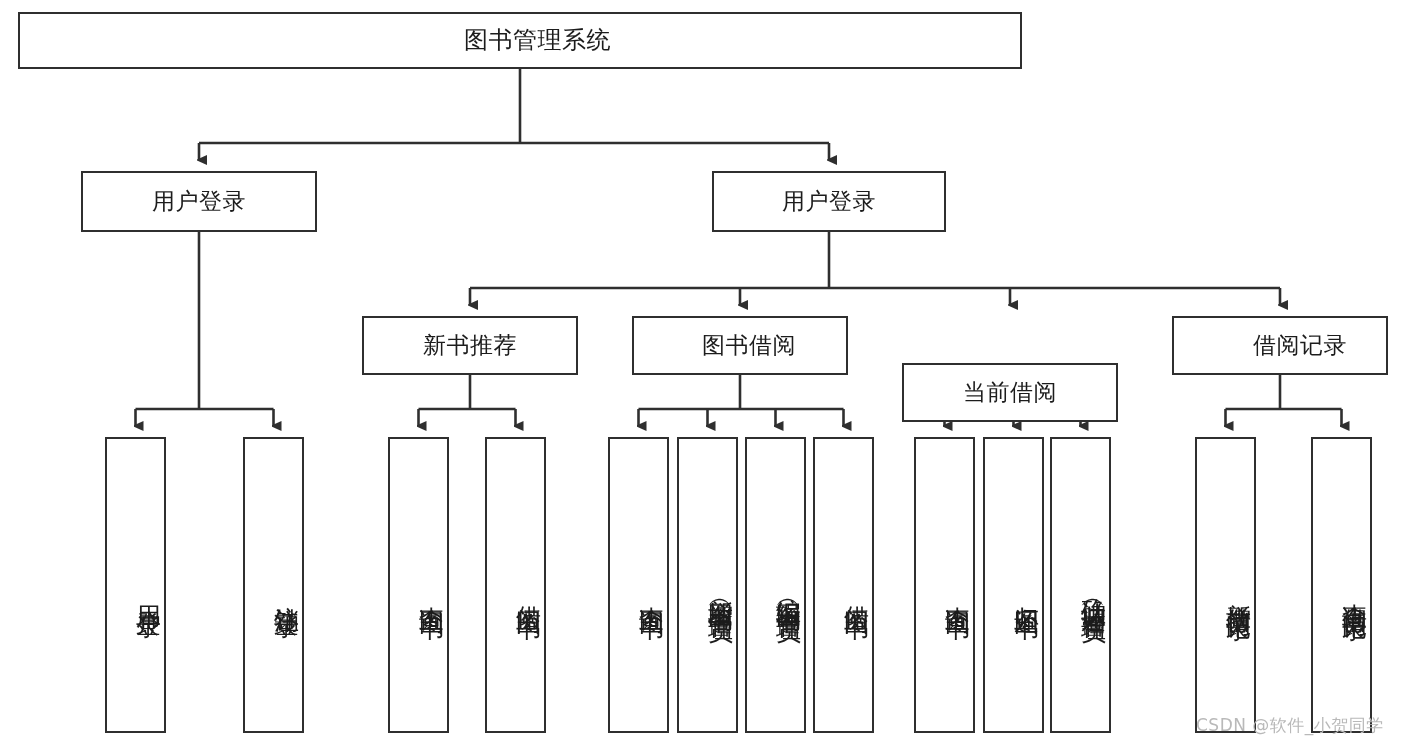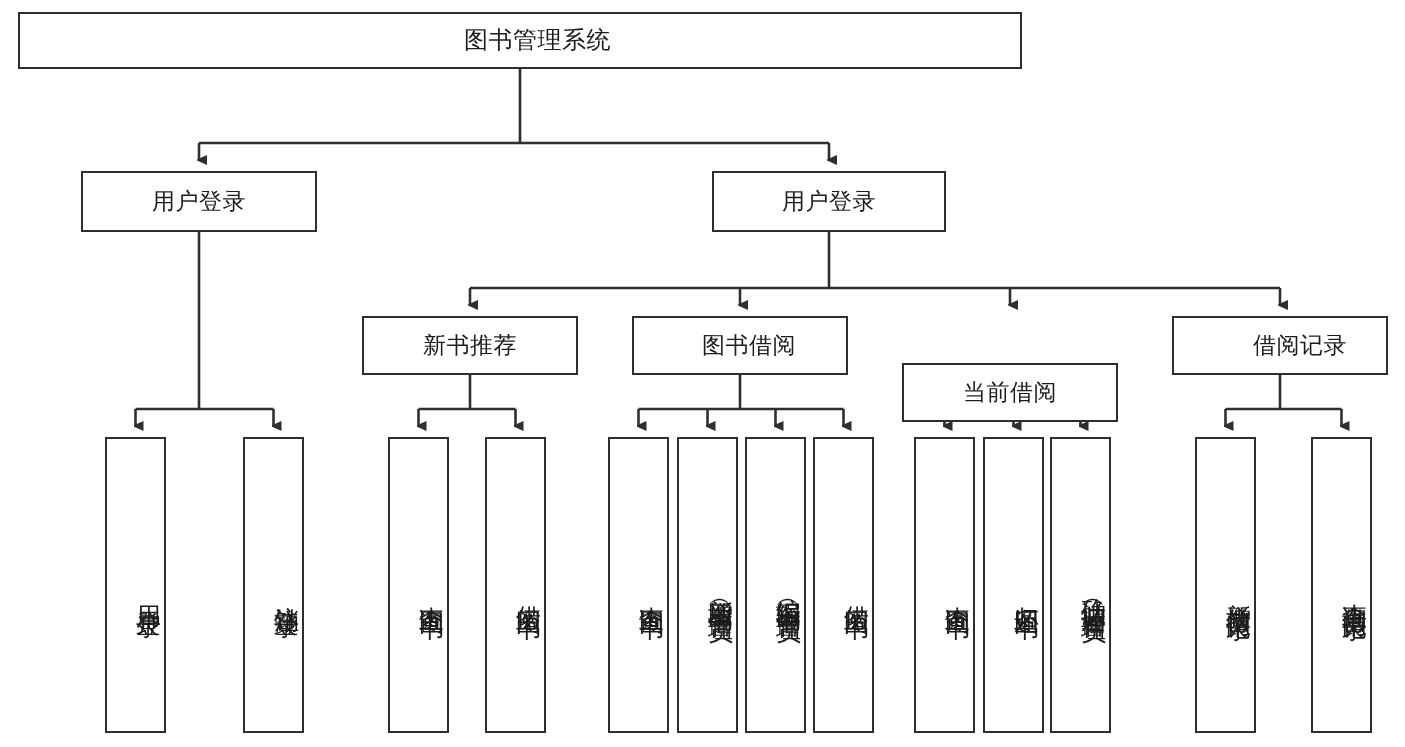--- a/index.html
+++ b/index.html
@@ -169,14 +169,15 @@
         <span class="vlabel">确认归还（管理员）</span>
       </div>
       <div class="node vert" style="left: 1195px; top: 437px; width: 61px; height: 296px;">
         <span class="vlabel">新增借阅记录</span>
       </div>
       <div class="node vert" style="left: 1311px; top: 437px; width: 61px; height: 296px;">
         <span class="vlabel">查询借阅记录</span>
       </div>
     </div>
 
+  <div class="watermark" style="left: 1196px; top: 714px;">CSDN @软件_小贺同学</div>
 
 </div>
 
 </body></html>

